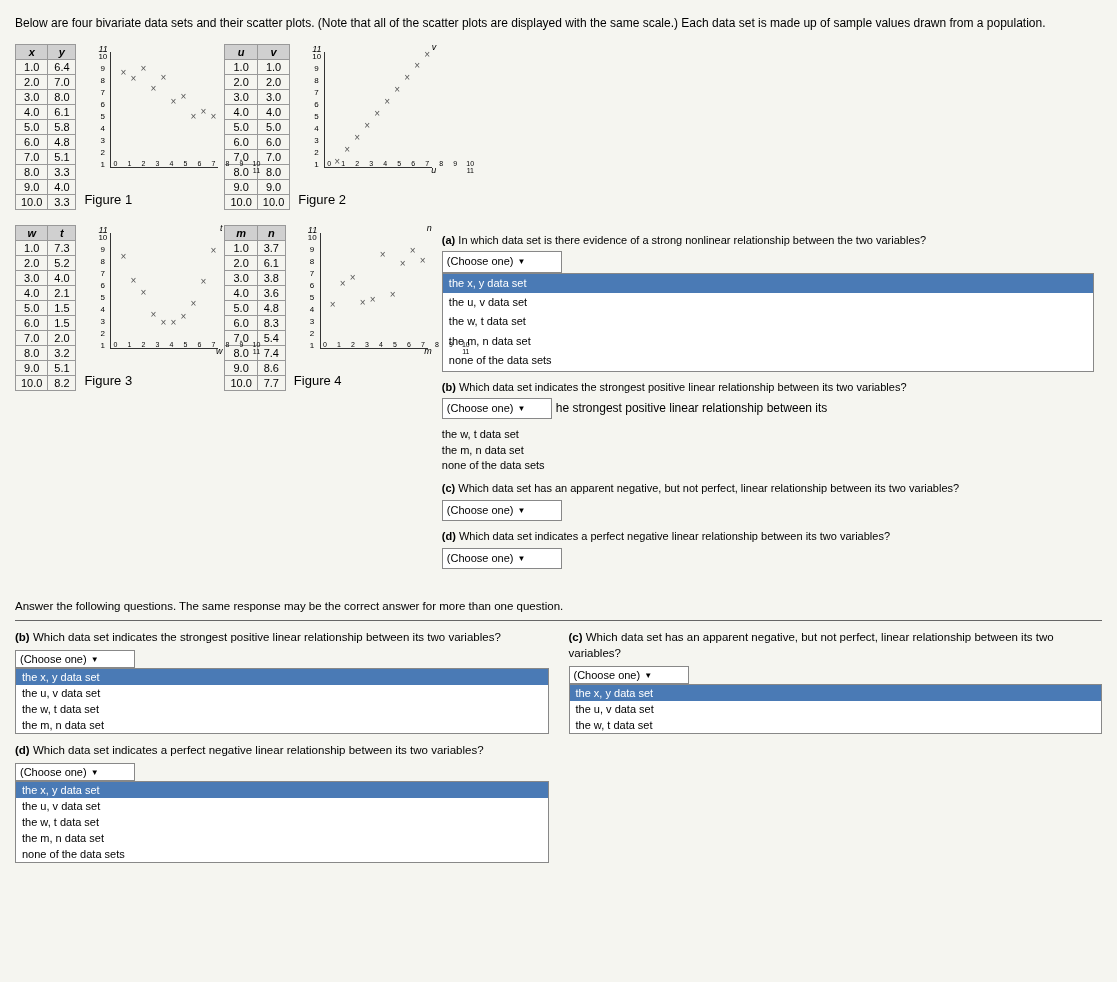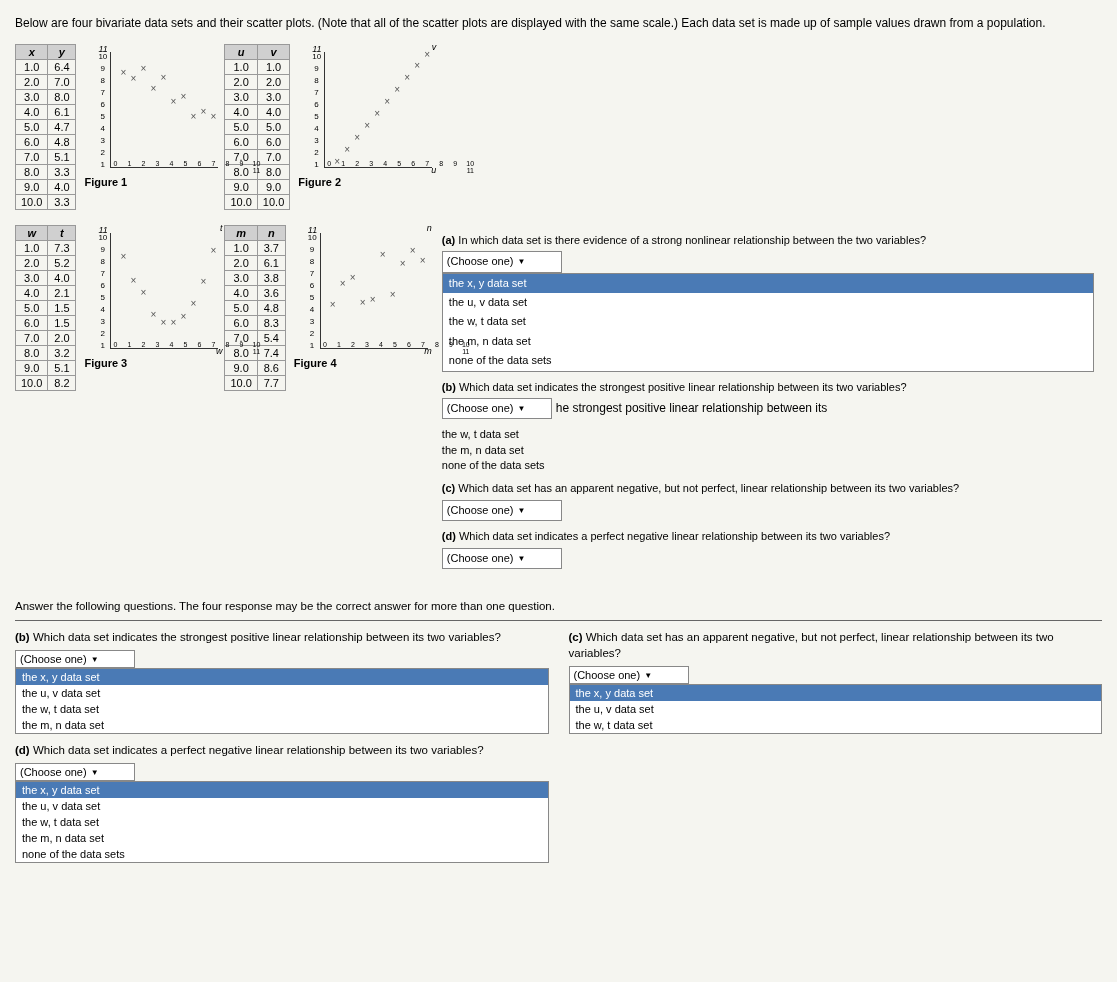--- a/index.html
+++ b/index.html
@@ -44,23 +44,23 @@
       position: relative;
       width: 130px;
       height: 130px;
     }
     .dot {
       position: absolute;
       font-size: 10px;
       color: #555;
     }
     .figure-label {
-      font-size: 11px;
-      font-weight: bold;
-      margin-top: 2px;
+      font-size: 13px;
+      font-weight: normal;
+      margin-top: 18px;
     }
     .middle-section {
       display: flex;
       gap: 10px;
       margin-bottom: 15px;
     }
     .right-panel {
       flex: 1;
       padding: 8px;
       font-size: 11px;
@@ -165,21 +165,21 @@
           <tr>
             <td>3.0</td>
             <td>8.0</td>
           </tr>
           <tr>
             <td>4.0</td>
             <td>6.1</td>
           </tr>
           <tr>
             <td>5.0</td>
-            <td>4.7</td>
+            <td>5.8</td>
           </tr>
           <tr>
             <td>6.0</td>
             <td>4.8</td>
           </tr>
           <tr>
             <td>7.0</td>
             <td>5.1</td>
           </tr>
           <tr>
@@ -599,21 +599,21 @@
         <div class="select-box">
           <span>(Choose one)</span>
           <span class="arrow">▼</span>
         </div>
       </div>
     </div>
   </div>
 </div>
 
 <div class="answer-section">
-  <p style="font-size:11.5px;margin-bottom:8px;">Answer the following questions. The four response may be the correct answer for more than one question.</p>
+  <p style="font-size:11.5px;margin-bottom:8px;">Answer the following questions. The same response may be the correct answer for more than one question.</p>
   <hr class="separator">
 
   <div class="bottom-row">
     <div class="bottom-col">
       <p class="question-text">
         <b>(b)</b> Which data set indicates the strongest positive linear relationship between its two variables?
       </p>
       <div class="select-box" style="min-width:120px;">
         <span>(Choose one)</span>
         <span class="arrow">▼</span>

